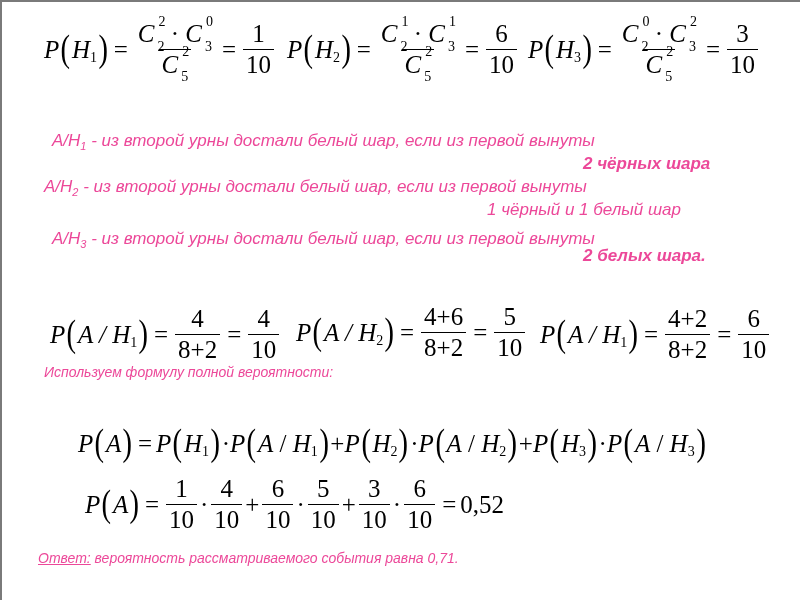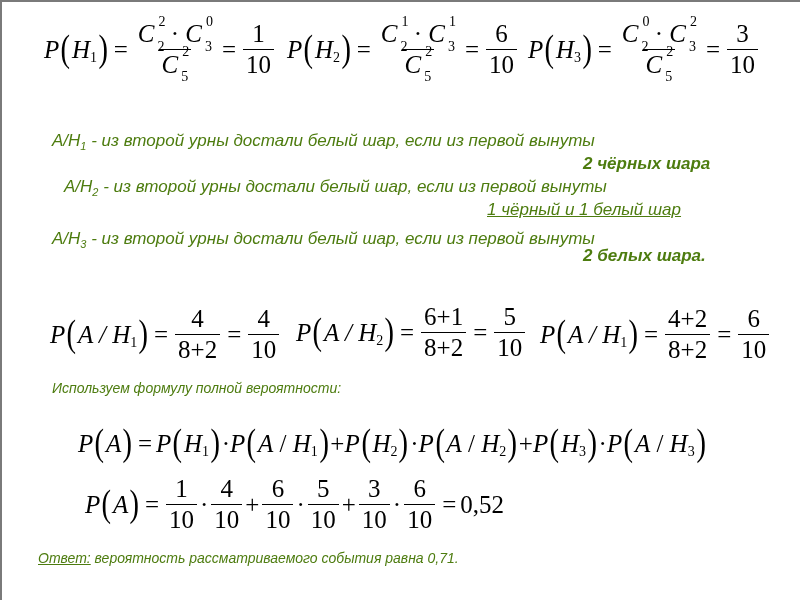--- a/index.html
+++ b/index.html
@@ -24,21 +24,21 @@
     display: inline-flex; flex-direction: column; align-items: center; vertical-align: middle;
     margin: 0 3px;
   }
   .frac .num { padding: 0 3px; line-height: 1.15; }
   .frac .den { padding: 0 3px; border-top: 1.3px solid #000; line-height: 1.2; }
   .C { position: relative; display: inline-block; padding-right: 10px; }
   .C .sup { position: absolute; right: -1px; top: -6px; font-size: 14px; font-style: normal; }
   .C .lo { position: absolute; right: 0px; bottom: -6px; font-size: 14px; font-style: normal; }
   .text {
     position: absolute; font-family: "Liberation Sans", "DejaVu Sans", sans-serif;
-    font-style: italic; font-size: 17px; white-space: nowrap; color: #4d7c0f;
+    font-style: italic; font-size: 17px; white-space: nowrap; color: #ec4899;
   }
   .text .s { font-size: 11px; position: relative; top: 4px; }
   .small { font-size: 14px; }
   .u { text-decoration: underline; }
 </style>
 </head>
 <body>
 
 <div class="frame"></div>
 
@@ -91,22 +91,22 @@
     </span>
   <span class="op">=</span>
   <span class="frac">
       <span class="num">3</span>
       <span class="den">10</span>
     </span>
 </div>
 
 <div class="text" style="left:52px; top:131px;"><span>A/H</span><span class="s">1</span><span> - из второй урны достали белый шар, если из первой вынуты</span></div>
 <div class="text" style="left:583px; top:154px;font-weight:bold;">2 чёрных шара</div>
-<div class="text" style="left:64px; top:177px;text-align:right;"><span>A/H</span><span class="s">2</span><span> - из второй урны достали белый шар, если из первой вынуты</span></div>
-<div class="text" style="left:487px; top:200px;text-decoration:underline;">1 чёрный и 1 белый шар</div>
+<div class="text" style="left:44px; top:177px;text-align:right;"><span>A/H</span><span class="s">2</span><span> - из второй урны достали белый шар, если из первой вынуты</span></div>
+<div class="text" style="left:487px; top:200px;">1 чёрный и 1 белый шар</div>
 <div class="text" style="left:52px; top:229px;font-style:italic;"><span>A/H</span><span class="s">3</span><span> - из второй урны достали белый шар, если из первой вынуты</span></div>
 <div class="text" style="left:583px; top:246px;font-weight:bold;">2 белых шара.</div>
 
 <div class="math" style="left:50px; top:305px;">
   <i>P</i>
     <span class="paren">(</span>
     <i>A / H</i>
     <span class="sub">1</span>
     <span class="paren">)</span>
   <span class="op">=</span>
@@ -122,21 +122,21 @@
 </div>
 
 <div class="math" style="left:296px; top:303px;">
   <i>P</i>
     <span class="paren">(</span>
     <i>A / H</i>
     <span class="sub">2</span>
     <span class="paren">)</span>
   <span class="op">=</span>
   <span class="frac">
-      <span class="num">6+1</span>
+      <span class="num">4+6</span>
       <span class="den">8+2</span>
     </span>
   <span class="op">=</span>
   <span class="frac">
       <span class="num">5</span>
       <span class="den">10</span>
     </span>
 </div>
 
 <div class="math" style="left:540px; top:305px;">
@@ -150,21 +150,21 @@
       <span class="num">4+2</span>
       <span class="den">8+2</span>
     </span>
   <span class="op">=</span>
   <span class="frac">
       <span class="num">6</span>
       <span class="den">10</span>
     </span>
 </div>
 
-<div class="text small" style="left:44px; top:380px;margin-left:8px;">Используем формулу полной вероятности:</div>
+<div class="text small" style="left:44px; top:364px;">Используем формулу полной вероятности:</div>
 
 <div class="math" style="left:78px; top:425px;">
   <i>P</i><span class="paren">(</span><i>A</i><span class="paren">)</span>
   <span class="op">=</span>
   <i>P</i><span class="paren">(</span><i>H</i><span class="sub">1</span><span class="paren">)</span><span>·</span><i>P</i><span class="paren">(</span><i>A</i>&nbsp;/&nbsp;<i>H</i><span class="sub">1</span><span class="paren">)</span>
   <span>+</span><i>P</i><span class="paren">(</span><i>H</i><span class="sub">2</span><span class="paren">)</span><span>·</span><i>P</i><span class="paren">(</span><i>A</i>&nbsp;/&nbsp;<i>H</i><span class="sub">2</span><span class="paren">)</span>
   <span>+</span><i>P</i><span class="paren">(</span><i>H</i><span class="sub">3</span><span class="paren">)</span><span>·</span><i>P</i><span class="paren">(</span><i>A</i>&nbsp;/&nbsp;<i>H</i><span class="sub">3</span><span class="paren">)</span>
 </div>
 
 <div class="math" style="left:85px; top:475px;">

